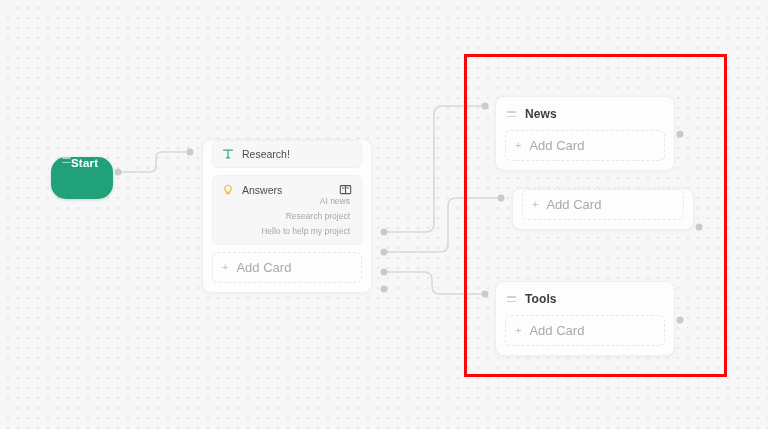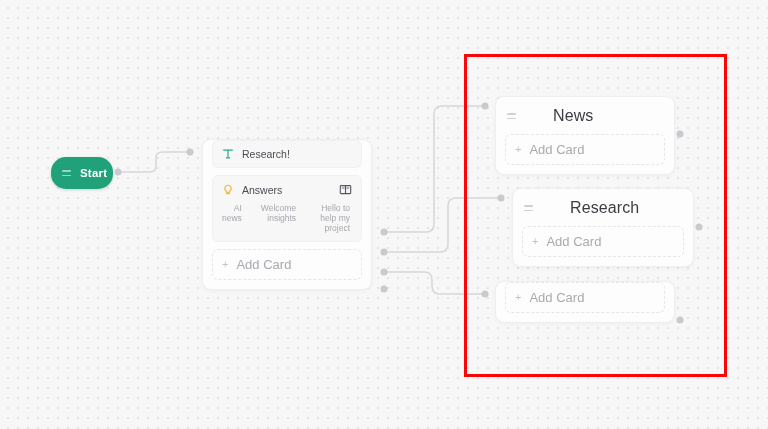--- a/index.html
+++ b/index.html
@@ -47,26 +47,25 @@
     transform: translate(-50%, -50%);
     z-index: 6;
   }
 
   
   #start-node {
     position: absolute;
     left: 51px;
     top: 157px;
     width: 62px;
-    height: 32px;
+    height: 42px;
     background: #20a17a;
     border-radius: 15px;
     display: flex;
-    align-items: center;
-    gap: 9px;
+    gap: 0;
     padding-left: 11px;
     box-shadow: 0 1px 3px rgba(20,90,70,0.22);
     z-index: 5;
   }
   .start-handle {
     display: flex;
     flex-direction: column;
     gap: 3px;
     flex: none;
   }
@@ -106,25 +105,24 @@
     flex: none;
   }
   .drag-handle i {
     display: block;
     width: 9px;
     height: 1.6px;
     background: #cfcfd4;
     border-radius: 1px;
   }
   .node-title {
-    font-size: 16px;
-    font-weight: 400;
+    font-size: 12px;
+    font-weight: 700;
     color: #3c3c42;
     letter-spacing: 0.1px;
-    margin-left: 28px;
   }
 
   
   .block {
     margin: 0 9px 7px 9px;
     background: #f7f7f8;
     border: 1px solid #f0f0f2;
     border-radius: 6px;
     padding: 7px 9px;
     display: flex;
@@ -145,24 +143,23 @@
     border: 1px solid #f0f0f2;
     border-radius: 6px;
     padding: 7px 9px 8px 9px;
   }
   .answers-head {
     display: flex;
     align-items: center;
     gap: 8px;
   }
   .answers-list {
-    margin-top: 7px;
-    display: flex;
-    flex-direction: row;
-    gap: 17px;
+    display: flex;
+    flex-direction: column;
+    gap: 5px;
   }
   .answer-option {
     text-align: right;
     font-size: 8.5px;
     color: #a6a6ad;
     padding-right: 2px;
   }
 
   
   .add-card {
@@ -263,21 +260,21 @@
         <span class="block-icon">
           <svg width="13" height="13" viewBox="0 0 13 13">
             <rect x="1.3" y="2.6" width="10.4" height="8" rx="0.8" fill="none" stroke="#555560" stroke-width="1.1"></rect>
             <path d="M6.5 2.9 V10.3" stroke="#555560" stroke-width="1.1"></path>
             <path d="M3.3 5 H5.2 M7.8 5 H9.7" stroke="#555560" stroke-width="0.9" stroke-linecap="round"></path>
           </svg>
         </span>
       </div>
       <div class="answers-list">
         <div class="answer-option">AI news</div>
-        <div class="answer-option">Welcome insights</div>
+        <div class="answer-option">Research project</div>
         <div class="answer-option">Hello to help my project</div>
       </div>
     </div>
 
     <div class="add-card">
       <span class="plus-icon">+</span>
       <span class="add-card-label">Add Card</span>
     </div>
   </div>
 
@@ -289,35 +286,35 @@
       </span>
       <span class="node-title">News</span>
     </div>
     <div class="add-card">
       <span class="plus-icon">+</span>
       <span class="add-card-label">Add Card</span>
     </div>
   </div>
 
   <div class="node" style="left:512px; top:188px; width:182px;">
+    <div class="add-card">
+      <span class="plus-icon">+</span>
+      <span class="add-card-label">Add Card</span>
+    </div>
+  </div>
+
+  <div class="node" style="left:495px; top:281px; width:180px;">
     <div class="node-header">
       <span class="drag-handle">
         <i></i>
           <i></i>
       </span>
-      <span class="node-title">Research</span>
+      <span class="node-title">Tools</span>
     </div>
     <div class="add-card">
       <span class="plus-icon">+</span>
       <span class="add-card-label">Add Card</span>
     </div>
   </div>
 
-  <div class="node" style="left:495px; top:281px; width:180px;">
-    <div class="add-card">
-      <span class="plus-icon">+</span>
-      <span class="add-card-label">Add Card</span>
-    </div>
-  </div>
-
   <div id="selection-rect"></div>
 
 </div>
 
 </body></html>

